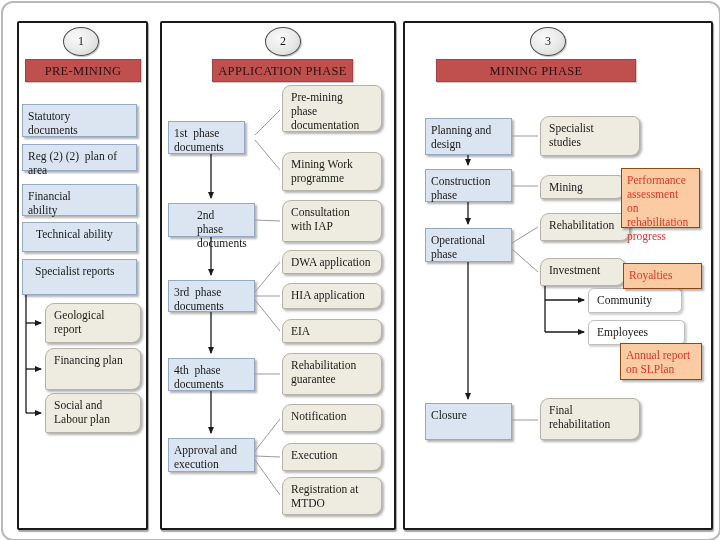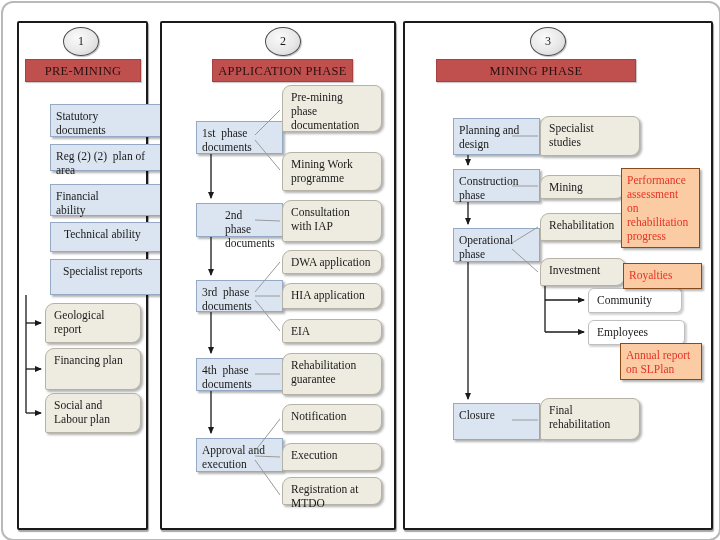--- a/index.html
+++ b/index.html
@@ -26,21 +26,20 @@
     font-size:12.5px;letter-spacing:.3px;border:1px solid #a5413e;
     box-shadow:1px 1px 1px rgba(0,0,0,0.2);box-sizing:border-box;
   }
   .box{
     position:absolute;box-sizing:border-box;font-size:11.5px;line-height:1.22;
     padding:4px 5px;white-space:pre-wrap;
   }
   .blue{
     background:var(--step-fill);border:1px solid var(--step-border);
     box-shadow:1.5px 1.5px 2px rgba(0,0,0,0.3);
-    margin-left:28px;
   }
   .tan{
     background:var(--output-fill);border:1px solid var(--output-border);
     border-radius:9px 7px 9px 2px;box-shadow:2px 2px 2.5px rgba(0,0,0,0.3);
     padding:4px 8px;
   }
   .white{
     background:#ffffff;border:1px solid #bfbfbf;border-radius:6px 5px 6px 2px;
     box-shadow:1.5px 1.5px 2px rgba(0,0,0,0.18);padding:4px 8px;
   }
@@ -84,21 +83,21 @@
       <path d="M7,300 H22" stroke="#1a1a1a" stroke-width="1.3" fill="none" marker-end="url(#ah-p1)"></path>
       <path d="M7,346 H22" stroke="#1a1a1a" stroke-width="1.3" fill="none" marker-end="url(#ah-p1)"></path>
       <path d="M7,390 H22" stroke="#1a1a1a" stroke-width="1.3" fill="none" marker-end="url(#ah-p1)"></path>
     </svg>
   </div>
 
   <div class="panel" style="left:157px;top:18px;width:232px;height:505px;">
     <div class="circle" style="left:103px;top:4px;">2</div>
     <div class="hdr" style="left:50px;top:36px;width:141px;">APPLICATION PHASE</div>
 
-    <div class="box blue" style="left:6px;top:98px;width:87px;height:33px;">1st  phase
+    <div class="box blue" style="left:6px;top:98px;width:77px;height:33px;">1st  phase
 documents</div>
     <div class="box blue" style="left:6px;top:180px;width:87px;height:34px;padding-left:28px;">2nd   phase
 documents</div>
     <div class="box blue" style="left:6px;top:257px;width:87px;height:32px;">3rd  phase
 documents</div>
     <div class="box blue" style="left:6px;top:335px;width:87px;height:33px;">4th  phase
 documents</div>
     <div class="box blue" style="left:6px;top:415px;width:87px;height:34px;">Approval and
 execution</div>
 
@@ -109,21 +108,21 @@
 programme</div>
     <div class="box tan" style="left:120px;top:177px;width:100px;height:42px;">Consultation
 with IAP</div>
     <div class="box tan" style="left:120px;top:227px;width:100px;height:24px;">DWA application</div>
     <div class="box tan" style="left:120px;top:260px;width:100px;height:26px;">HIA application</div>
     <div class="box tan" style="left:120px;top:296px;width:100px;height:24px;">EIA</div>
     <div class="box tan" style="left:120px;top:330px;width:100px;height:42px;">Rehabilitation
 guarantee</div>
     <div class="box tan" style="left:120px;top:381px;width:100px;height:28px;">Notification</div>
     <div class="box tan" style="left:120px;top:420px;width:100px;height:28px;">Execution</div>
-    <div class="box tan" style="left:120px;top:454px;width:100px;height:28px;">Registration at
+    <div class="box tan" style="left:120px;top:454px;width:100px;height:38px;">Registration at
 MTDO</div>
 
     <svg class="connectors" width="228" height="501" viewBox="0 0 228 501">
       <defs>
         <marker id="ah-p2" markerWidth="8" markerHeight="8" refX="6" refY="3" orient="auto" markerUnits="userSpaceOnUse">
           <path d="M0,0 L7,3 L0,6 z" fill="#1a1a1a"></path>
         </marker>
       </defs>
 
       <path d="M49,131 V175" stroke="#1a1a1a" stroke-width="1.3" fill="none" marker-end="url(#ah-p2)"></path>
@@ -186,21 +185,21 @@
 
       <path d="M63,132 V142" stroke="#1a1a1a" stroke-width="1.3" fill="none" marker-end="url(#ah-p3)"></path>
       <path d="M63,179 V201" stroke="#1a1a1a" stroke-width="1.3" fill="none" marker-end="url(#ah-p3)"></path>
       <path d="M63,239 V376" stroke="#1a1a1a" stroke-width="1.3" fill="none" marker-end="url(#ah-p3)"></path>
 
       <path d="M140,263 V309" stroke="#1a1a1a" stroke-width="1.3" fill="none"></path>
       <path d="M140,277 H179" stroke="#1a1a1a" stroke-width="1.3" fill="none" marker-end="url(#ah-p3)"></path>
       <path d="M140,309 H179" stroke="#1a1a1a" stroke-width="1.3" fill="none" marker-end="url(#ah-p3)"></path>
     </svg>
 
-    <div class="box orange" style="left:216px;top:145px;width:79px;height:80px;">Performance
+    <div class="box orange" style="left:216px;top:145px;width:79px;height:60px;">Performance
 assessment
 on
 rehabilitation
 progress</div>
     <div class="box orange" style="left:218px;top:240px;width:79px;height:26px;">Royalties</div>
     <div class="box orange" style="left:215px;top:320px;width:82px;height:37px;">Annual report
 on SLPlan</div>
   </div>
 
 </div>

